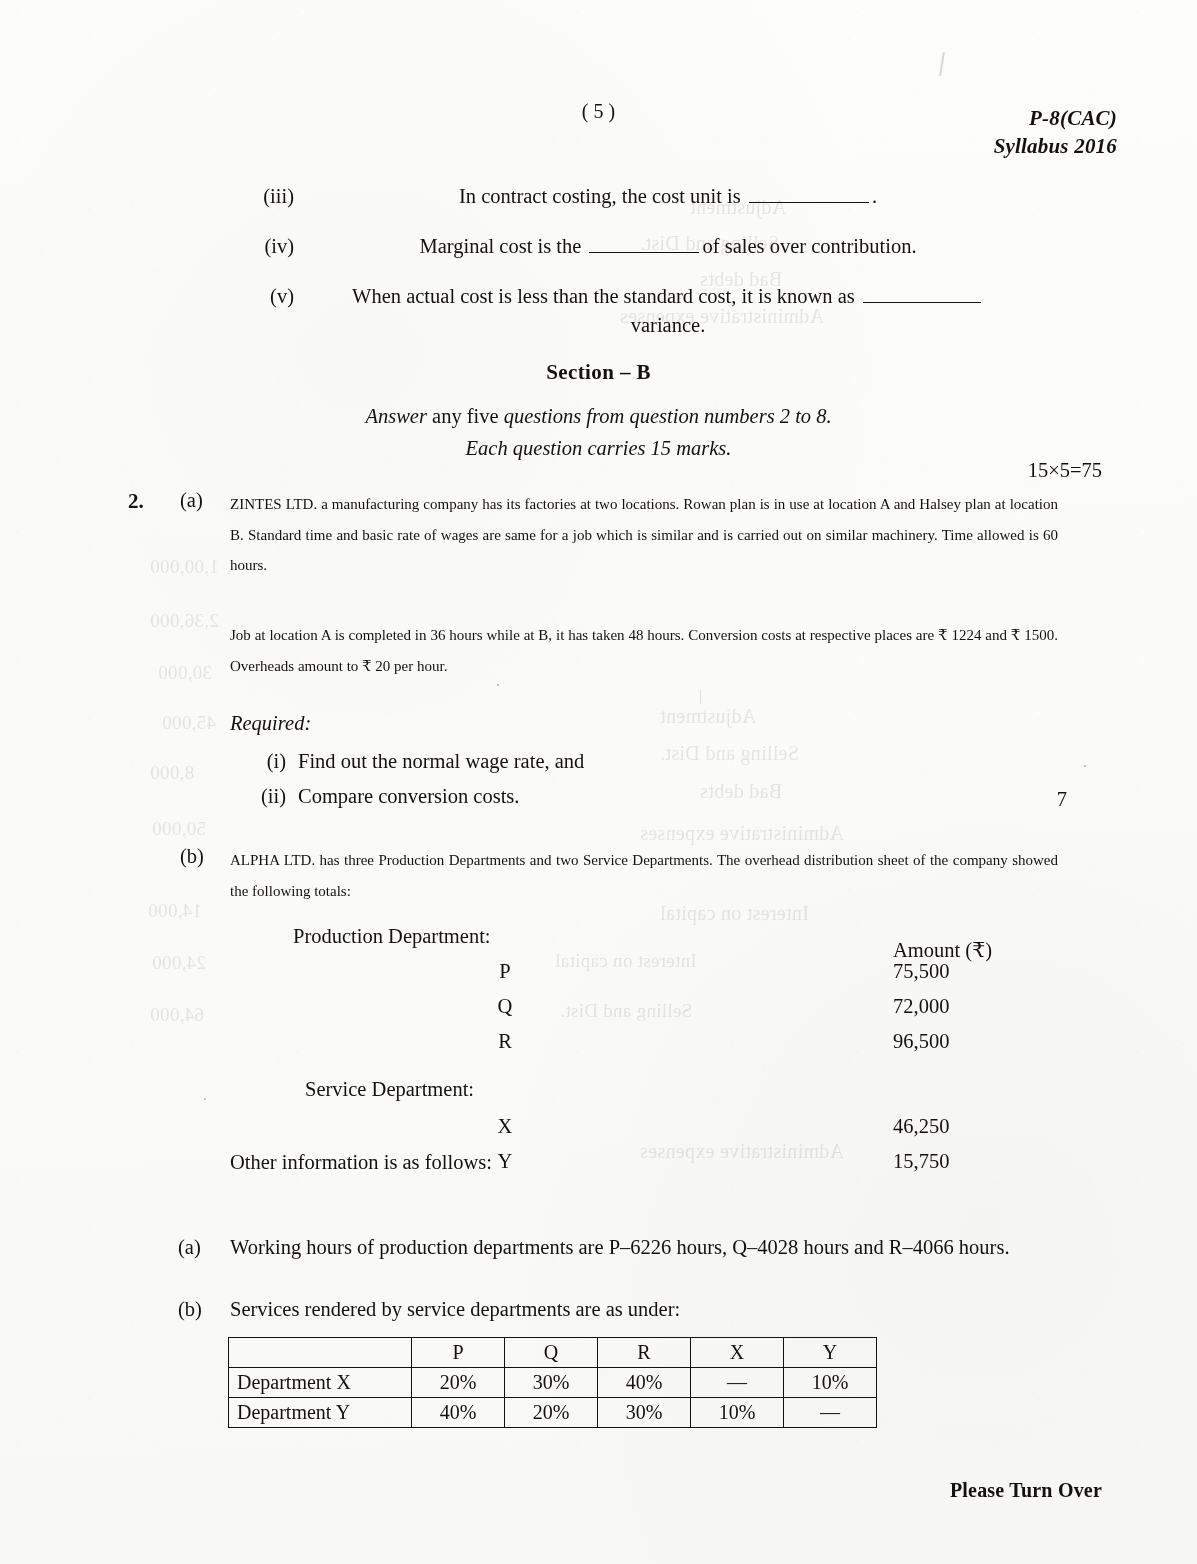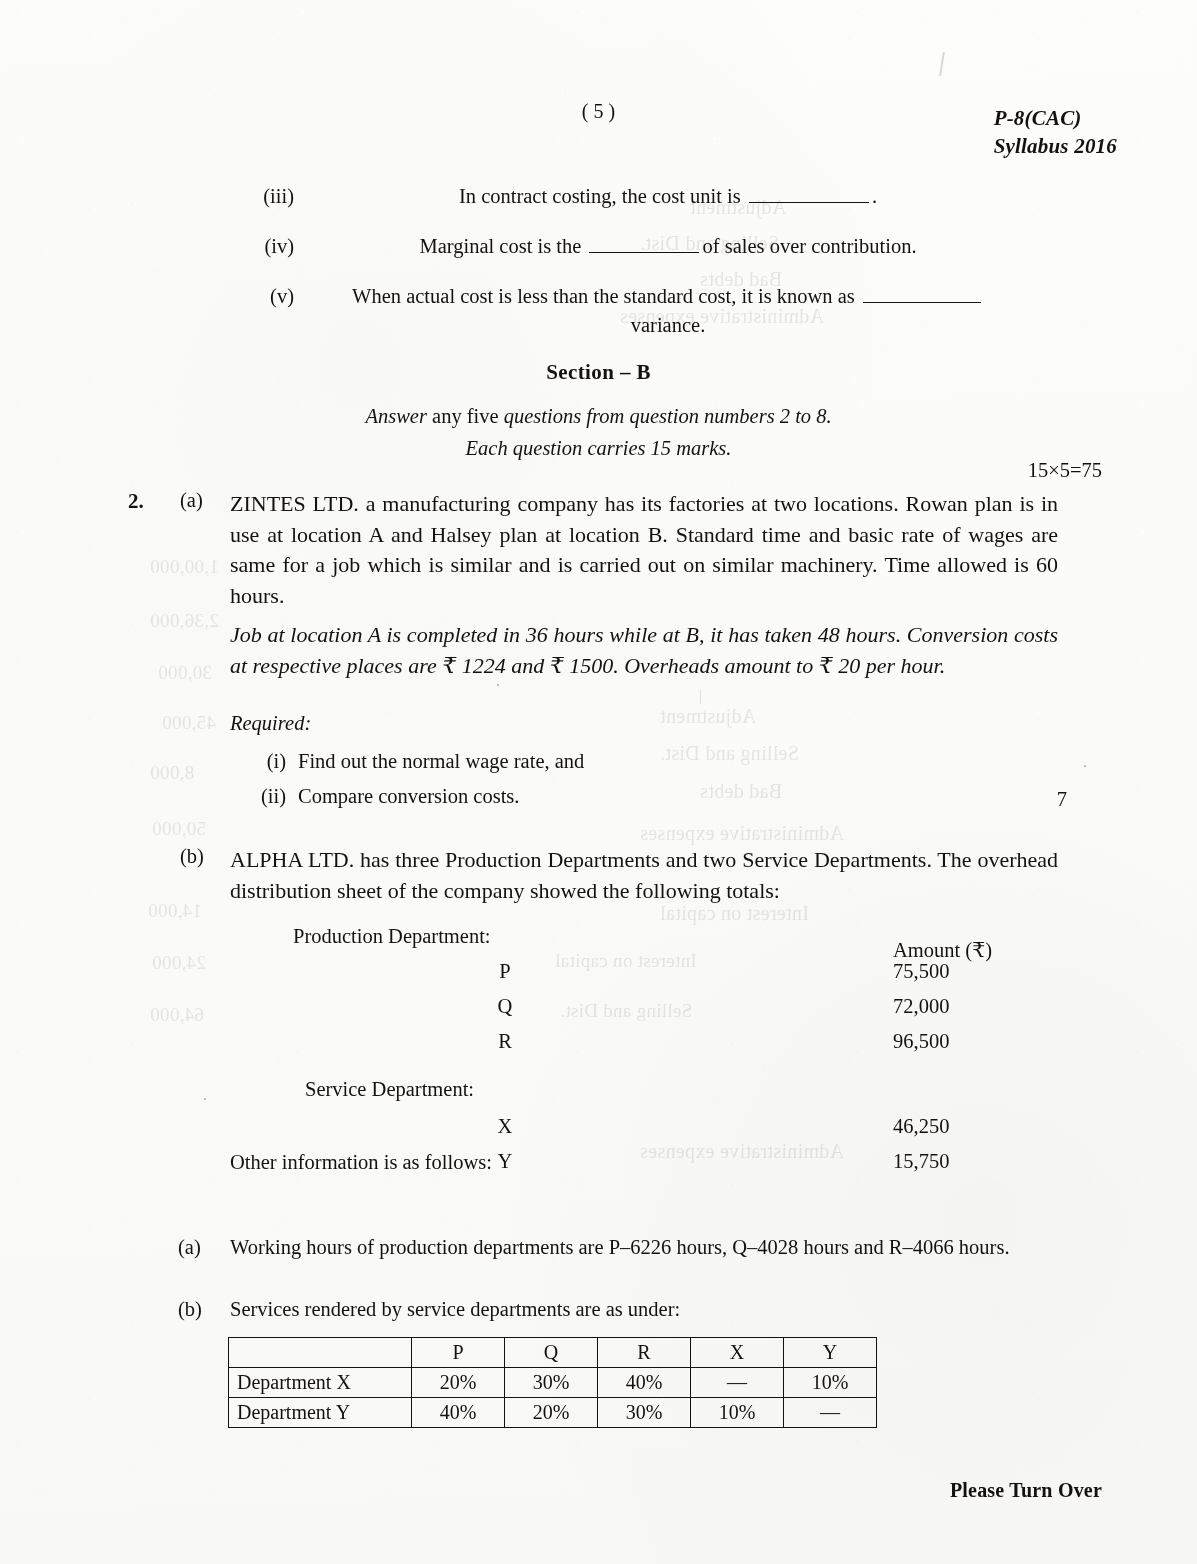--- a/index.html
+++ b/index.html
@@ -55,20 +55,21 @@
   .abs { position: absolute; }
 
   
   #page-number {
     left: 0; right: 0; top: 100px;
     text-align: center;
     font-size: 20px;
   }
   #paper-code {
     right: 80px; top: 104px;
+    text-align: right;
     font-weight: bold;
     font-style: italic;
     font-size: 21px;
     line-height: 28px;
     letter-spacing: .2px;
   }
 
   
   .fill-item {
     font-size: 20.5px;
@@ -120,29 +121,29 @@
     left: 128px; top: 489px;
     font-weight: bold;
     font-size: 21px;
   }
   .part-label {
     position: absolute;
     font-size: 20.5px;
   }
   .para {
     position: absolute;
-    font-size: 22px;
+    font-size: 15px;
     line-height: 30.5px;
     text-align: justify;
     text-justify: inter-word;
   }
   .para.last-nojust > :last-child { }
 
   #q2a-para1 { left: 230px; top: 489px; width: 828px; }
-  #q2a-para2 { left: 230px; top: 620px; width: 828px; font-style: italic; }
+  #q2a-para2 { left: 230px; top: 620px; width: 828px; }
   #required-label {
     left: 230px; top: 712px;
     font-style: italic;
     font-size: 20.5px;
   }
   .sub-item {
     position: absolute;
     font-size: 20.5px;
   }
   .sub-item .rn {

